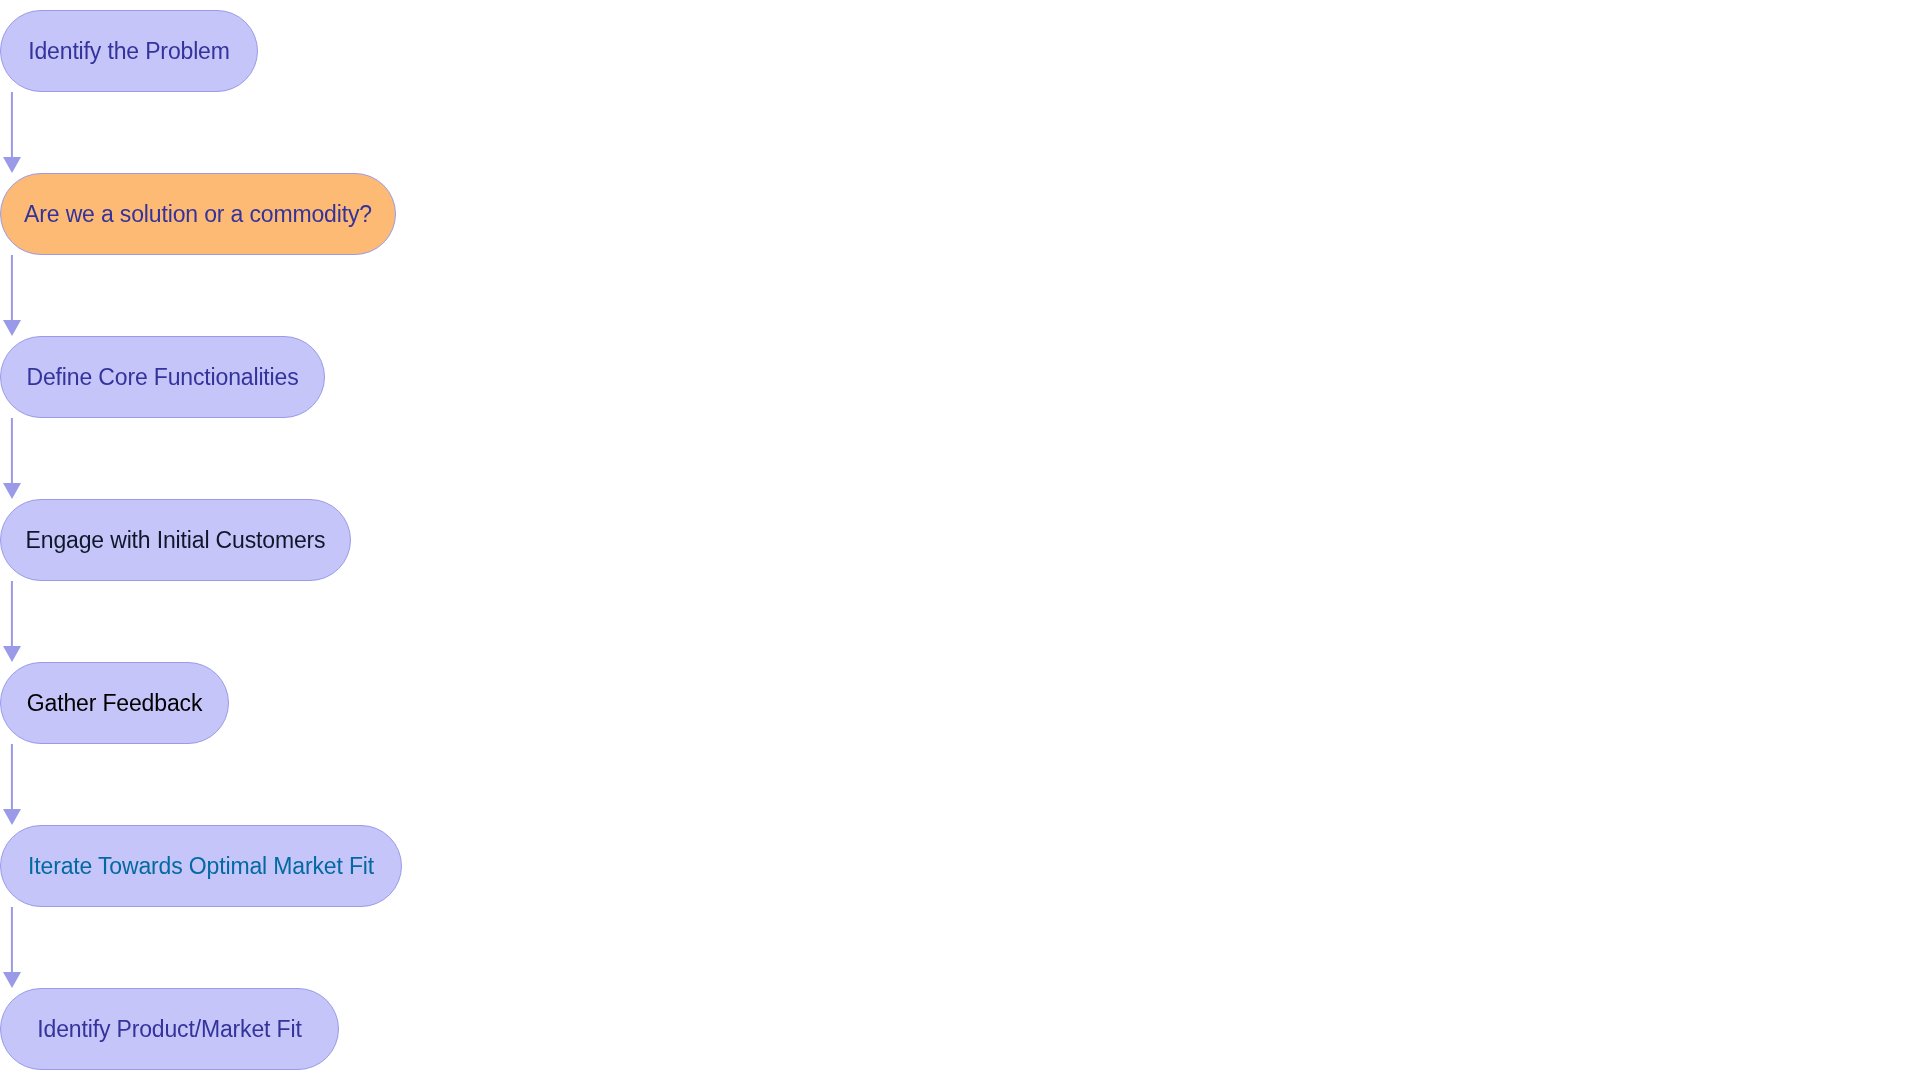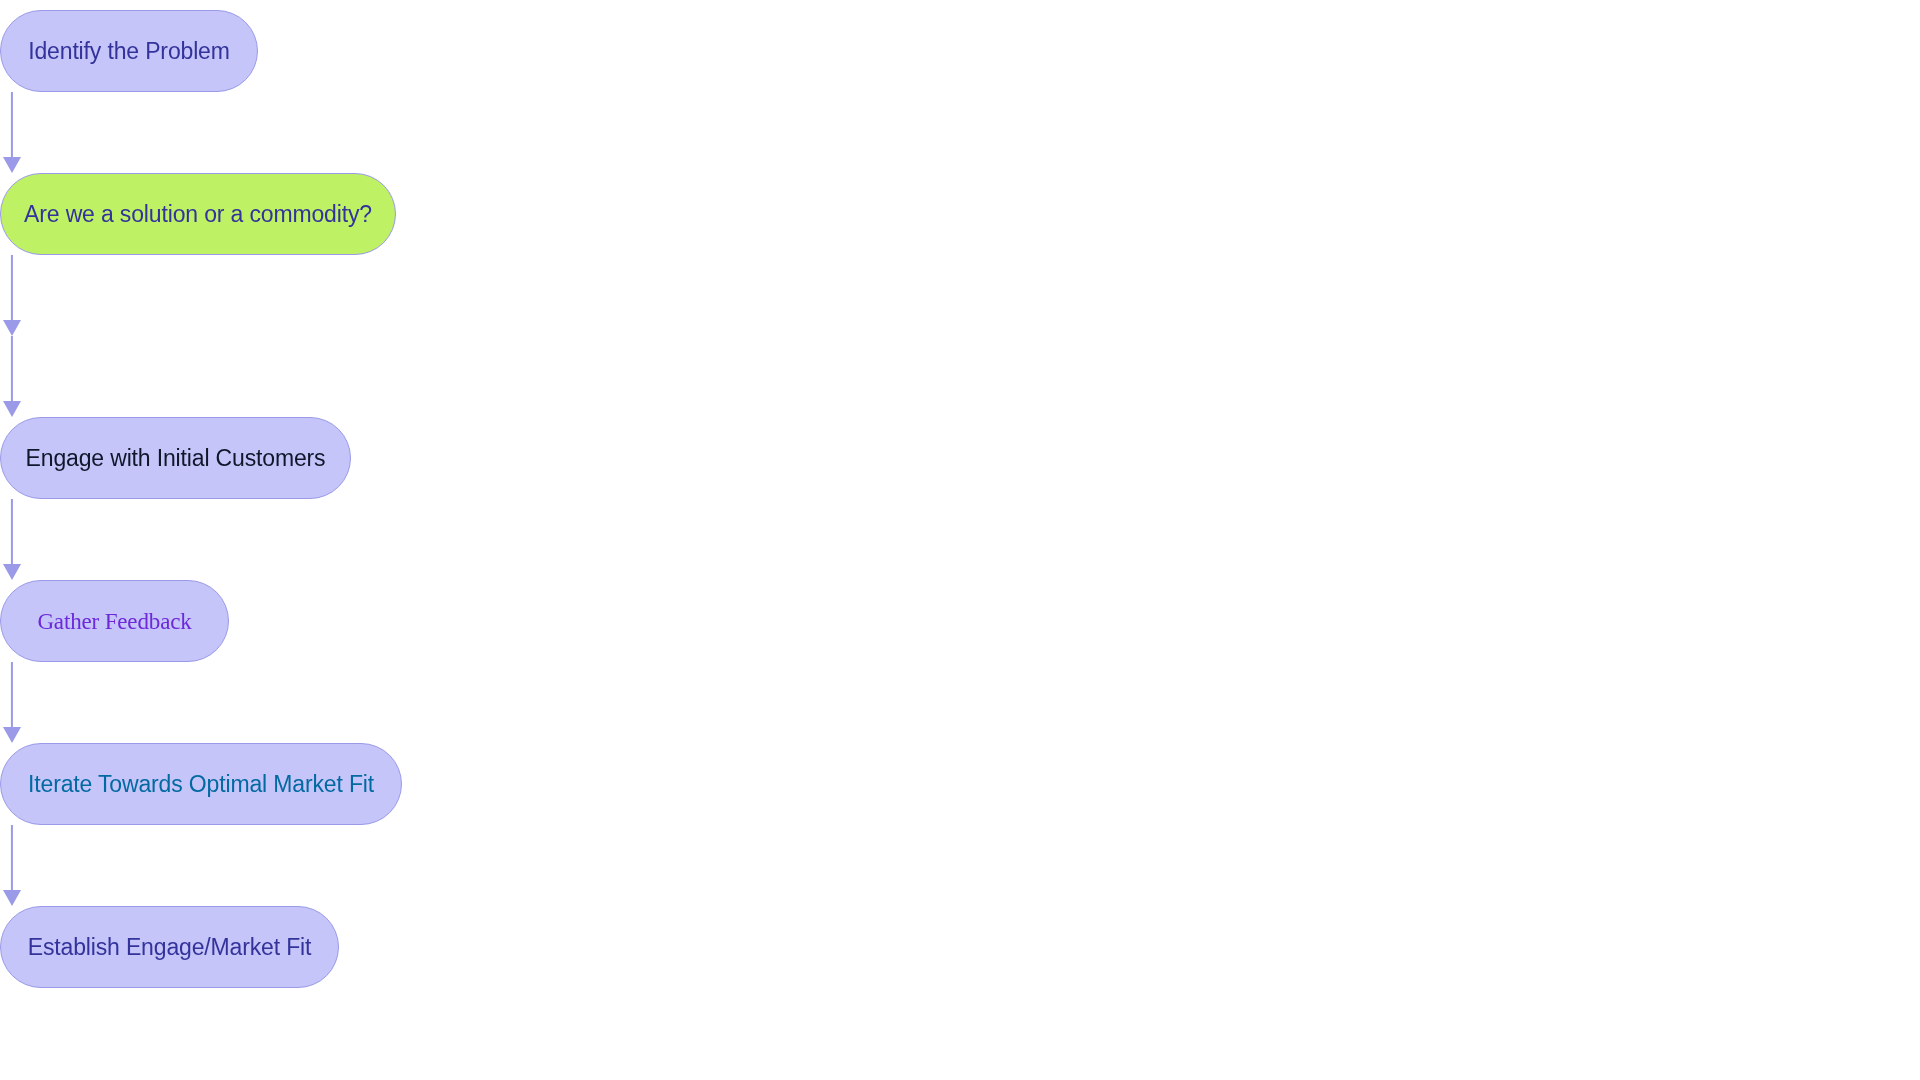--- a/index.html
+++ b/index.html
@@ -98,60 +98,63 @@
 
     <div class="node" style="width: 258px; background: rgb(197, 197, 250); border-color: rgb(154, 154, 232);">
       <span class="node-label" style="color: rgb(51, 51, 155);">Identify the Problem</span>
     </div>
 
     <div class="connector">
       <div class="connector-line" style="background: rgb(154, 154, 232);"></div>
       <div class="connector-arrowhead" style="border-top-color: rgb(154, 154, 232);"></div>
     </div>
 
-    <div class="node" style="width: 396px; background: #bef264; border-color: rgb(154, 154, 232);">
+    <div class="node" style="width: 396px; background: #fdba74; border-color: rgb(154, 154, 232);">
       <span class="node-label" style="color: rgb(51, 51, 155);">Are we a solution or a commodity?</span>
     </div>
 
     <div class="connector">
       <div class="connector-line" style="background: rgb(154, 154, 232);"></div>
       <div class="connector-arrowhead" style="border-top-color: rgb(154, 154, 232);"></div>
     </div>
 
+    <div class="node" style="width: 325px; background: rgb(197, 197, 250); border-color: rgb(154, 154, 232);">
+      <span class="node-label" style="color: rgb(51, 51, 155);">Define Core Functionalities</span>
+    </div>
 
     <div class="connector">
       <div class="connector-line" style="background: rgb(154, 154, 232);"></div>
       <div class="connector-arrowhead" style="border-top-color: rgb(154, 154, 232);"></div>
     </div>
 
     <div class="node" style="width: 351px; background: rgb(197, 197, 250); border-color: rgb(154, 154, 232);">
       <span class="node-label" style="color: #0f172a;">Engage with Initial Customers</span>
     </div>
 
     <div class="connector">
       <div class="connector-line" style="background: rgb(154, 154, 232);"></div>
       <div class="connector-arrowhead" style="border-top-color: rgb(154, 154, 232);"></div>
     </div>
 
     <div class="node" style="width: 229px; background: rgb(197, 197, 250); border-color: rgb(154, 154, 232);">
-      <span class="node-label" style="color: #6d28d9; font-family: Liberation Serif, serif;">Gather Feedback</span>
+      <span class="node-label" style="color: #000000;">Gather Feedback</span>
     </div>
 
     <div class="connector">
       <div class="connector-line" style="background: rgb(154, 154, 232);"></div>
       <div class="connector-arrowhead" style="border-top-color: rgb(154, 154, 232);"></div>
     </div>
 
     <div class="node" style="width: 402px; background: rgb(197, 197, 250); border-color: rgb(154, 154, 232);">
       <span class="node-label" style="color: #0369a1;">Iterate Towards Optimal Market Fit</span>
     </div>
 
     <div class="connector">
       <div class="connector-line" style="background: rgb(154, 154, 232);"></div>
       <div class="connector-arrowhead" style="border-top-color: rgb(154, 154, 232);"></div>
     </div>
 
     <div class="node" style="width: 339px; background: rgb(197, 197, 250); border-color: rgb(154, 154, 232);">
-      <span class="node-label" style="color: rgb(51, 51, 155);">Establish Engage/Market Fit</span>
+      <span class="node-label" style="color: rgb(51, 51, 155);">Identify Product/Market Fit</span>
     </div>
 
   </div>
 </div>
 
 </body></html>

